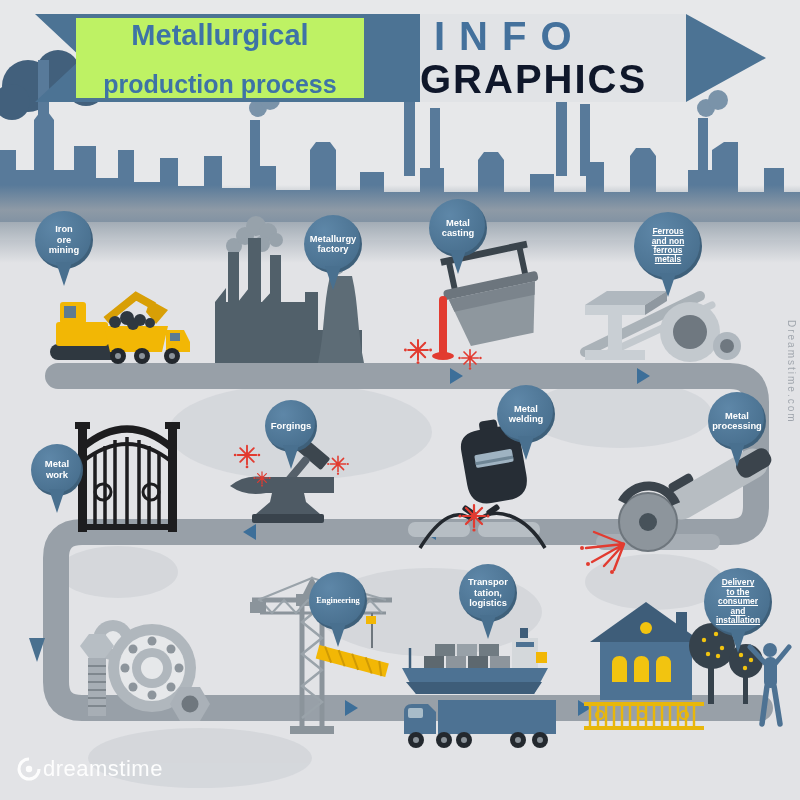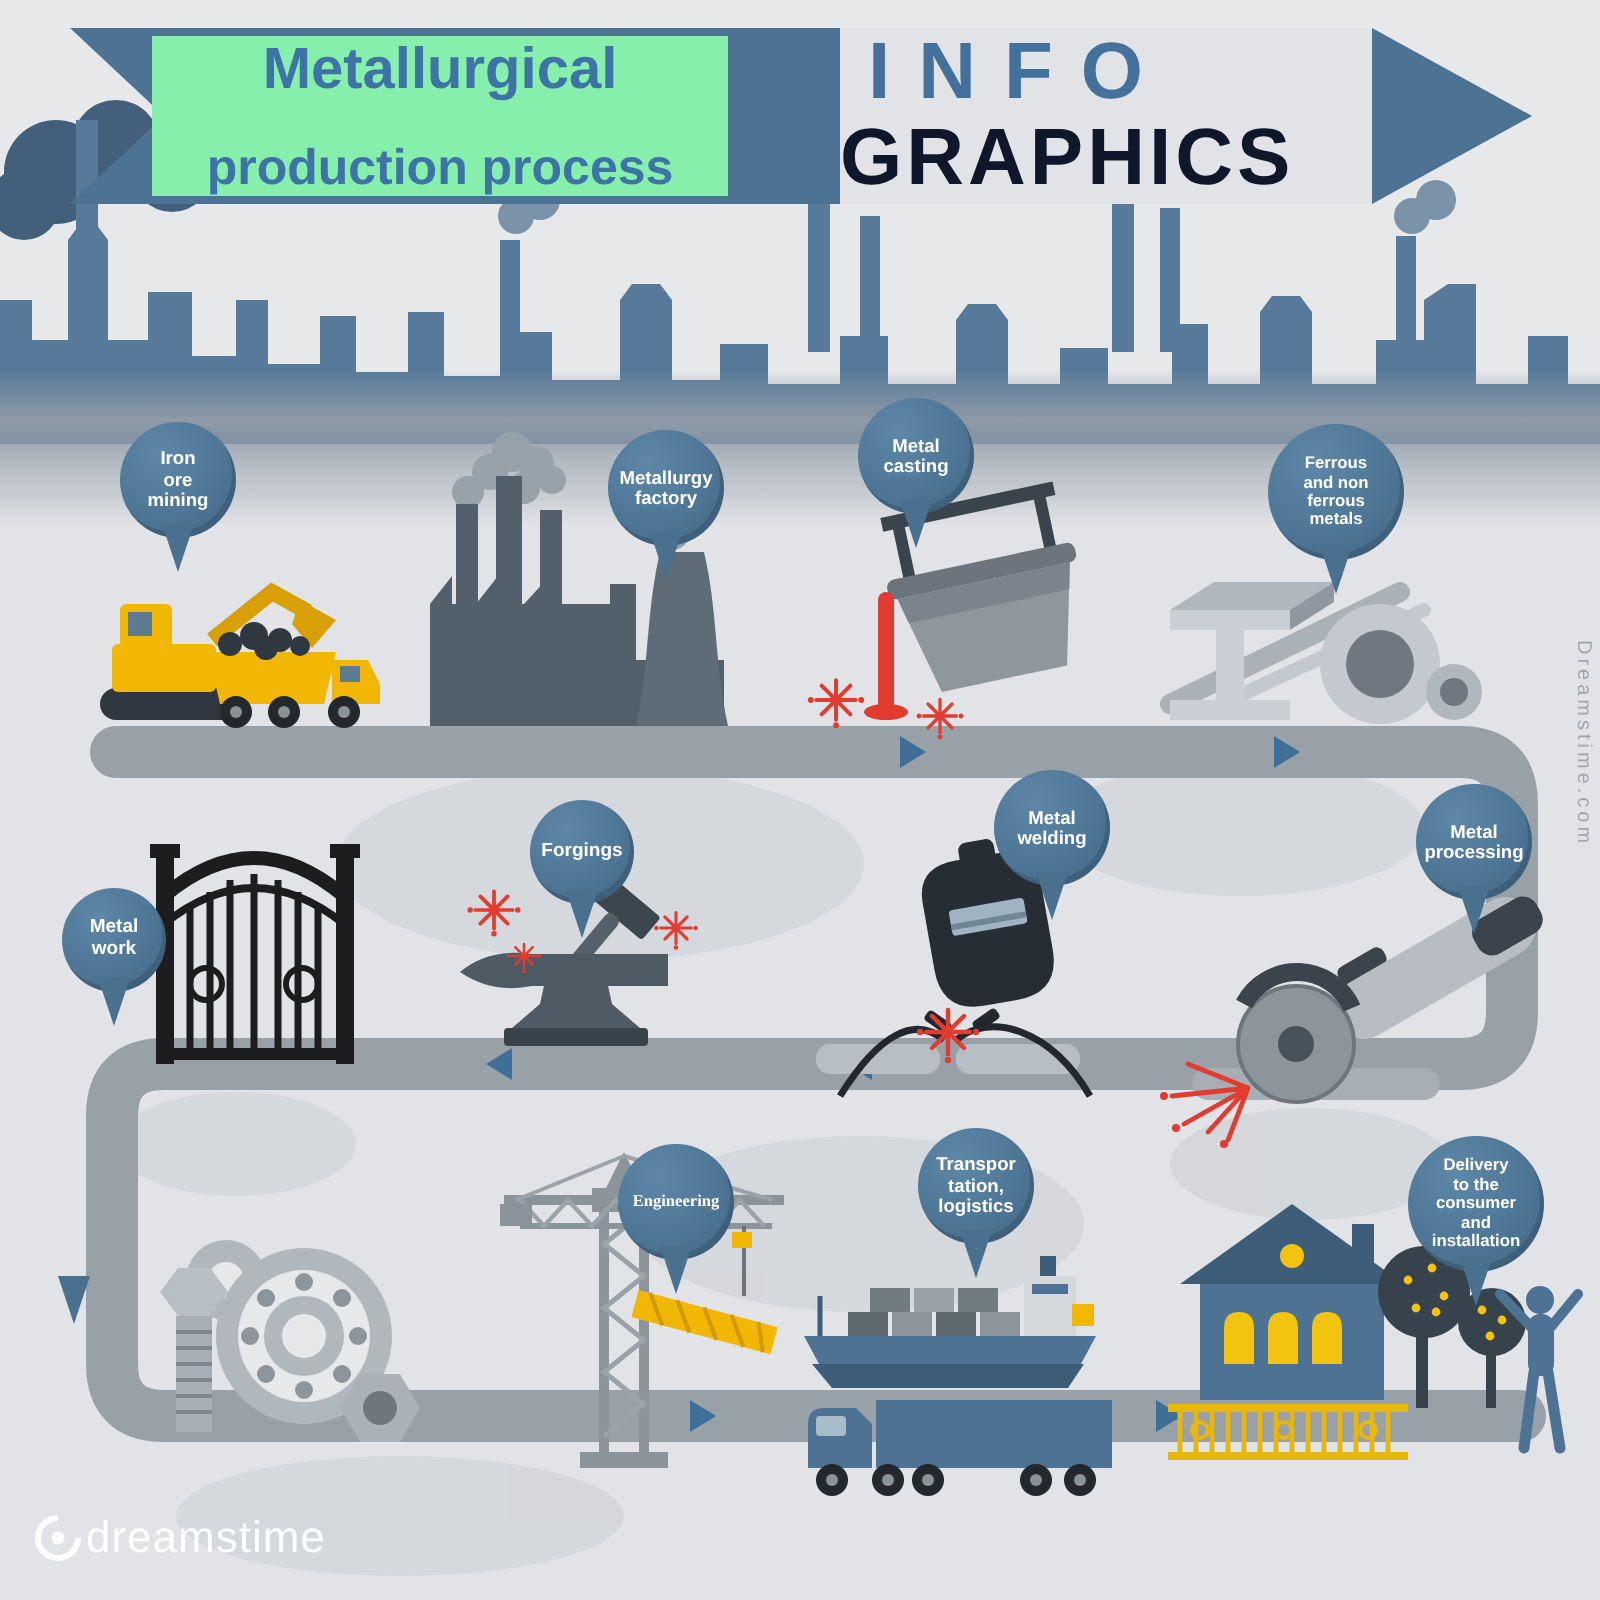--- a/index.html
+++ b/index.html
@@ -2,21 +2,21 @@
 <html><head>
 <meta charset="utf-8">
 <style>
   html,body{margin:0;padding:0;background:#cfd2d6;}
   #app{position:relative;width:800px;height:800px;overflow:hidden;
        background:#e2e3e6;font-family:"Liberation Sans",sans-serif;}
   .abs{position:absolute;}
   
   #banner{left:0;top:0;width:800px;height:110px;z-index:20;}
   #banner svg{position:absolute;left:0;top:0;}
-  #title-box{position:absolute;left:76px;top:18px;width:288px;height:80px;background:#86efac;
+  #title-box{position:absolute;left:76px;top:18px;width:288px;height:80px;background:#bef264;
              display:flex;flex-direction:column;align-items:center;justify-content:center;}
   #title-box .t1{font-size:29px;line-height:36px;font-weight:600;color:#3e73a6;}
   #title-box .t2{font-size:25px;line-height:30px;font-weight:600;color:#3e73a6;margin-top:16px;}
   #brand-box{position:absolute;left:420px;top:14px;width:266px;height:88px;background:#e1e3e6;
              display:flex;flex-direction:column;justify-content:center;}
   #brand-box .b1{font-size:40px;line-height:42px;font-weight:700;color:#44719c;letter-spacing:14px;text-indent:14px;}
   #brand-box .b2{font-size:40px;line-height:44px;font-weight:700;color:#0f172a;letter-spacing:2px;}
   
   #sky{left:0;top:0;width:800px;height:240px;background:#e7e8ea;z-index:1;}
   #skyline{left:0;top:0;z-index:5;}
@@ -27,21 +27,21 @@
   .pin{position:absolute;display:flex;flex-direction:column;align-items:center;z-index:30;}
   .pin-bubble{background:radial-gradient(circle at 35% 28%, #5e87a8, #49708f 72%);
               border-radius:50%;display:flex;align-items:center;justify-content:center;
               color:#fff;text-align:center;font-weight:600;
               box-shadow:inset -2px -3px 0 rgba(0,0,0,.14);}
   .pin-tail{width:0;height:0;border-left:8px solid transparent;border-right:8px solid transparent;
             border-top:24px solid #49708f;margin-top:-7px;}
   .pin-label{white-space:pre-line;line-height:1.12;}
   .size-sm .pin-bubble{width:52px;height:52px;font-size:9.5px;}
   .size-md .pin-bubble{width:58px;height:58px;font-size:9.3px;}
-  .size-lg .pin-bubble{width:68px;height:68px;font-size:8.4px;}
+  .size-lg .pin-bubble{width:68px;height:68px;font-size:8.4px;text-decoration:underline;}
   .tight .pin-bubble{font-size:8.3px;font-family:Liberation Serif, serif;}
   
   #wm-logo{left:16px;top:756px;z-index:40;display:flex;gap:1px;opacity:.95;}
   #wm-logo span{color:#ffffff;font-size:22px;font-weight:500;letter-spacing:.5px;}
   #wm-side{right:3px;top:320px;z-index:40;writing-mode:vertical-rl;color:#9aa0a8;
            font-size:10px;letter-spacing:2px;opacity:.9;}
 </style>
 </head>
 <body>
 
@@ -371,21 +371,21 @@
     <div id="title-box">
       <div class="t1">Metallurgical</div>
       <div class="t2">production process</div>
     </div>
     <div id="brand-box">
       <div class="b1">INFO</div>
       <div class="b2">GRAPHICS</div>
     </div>
   </div>
 
-  <div class="pin size-md" style="left:60px;top:211px;">
+  <div class="pin size-md" style="left:35px;top:211px;">
     <div class="pin-bubble">
         <span class="pin-label">Iron
 ore
 mining</span>
       </div>
     <div class="pin-tail"></div>
   </div>
   <div class="pin size-md" style="left:304px;top:215px;align-items:center;">
     <div class="pin-bubble">
         <span class="pin-label">Metallurgy

